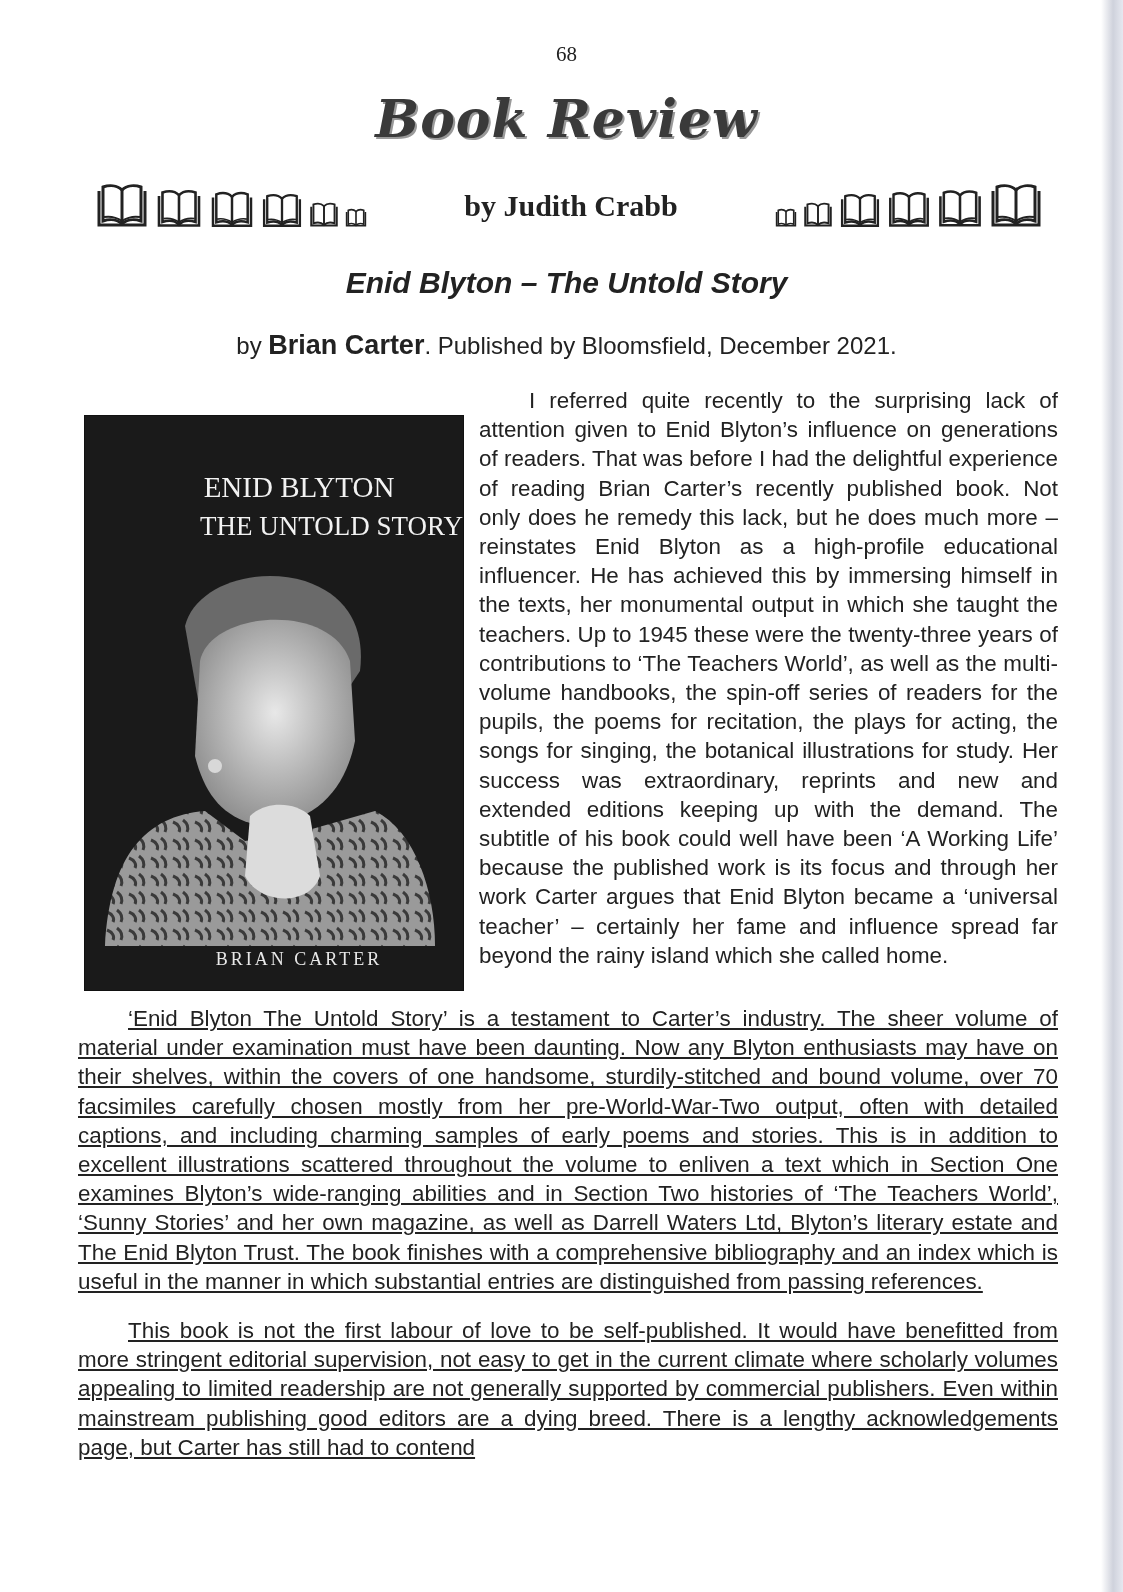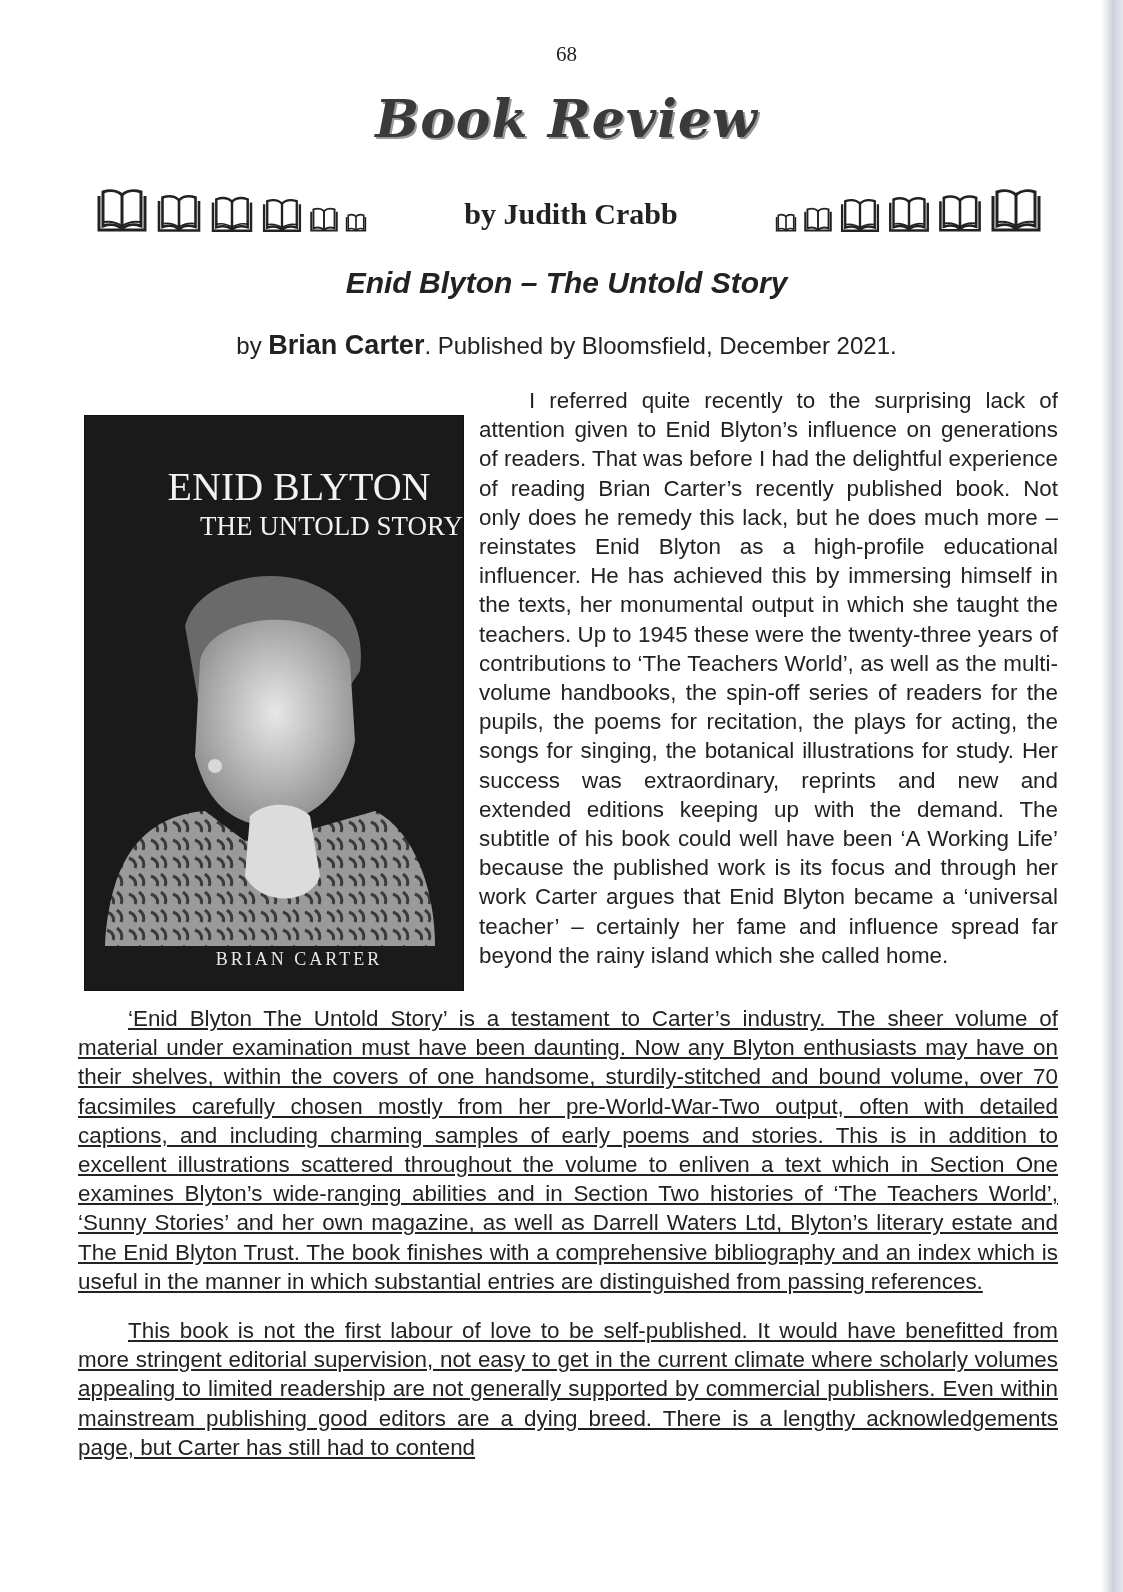--- a/index.html
+++ b/index.html
@@ -17,21 +17,21 @@
     font-family: "Liberation Serif", serif; font-size: 21px; color: #222;
   }
   .section-title {
     position: absolute; top: 88px; left: 0; width: 1133px; text-align: center;
     font-family: "DejaVu Serif", serif; font-style: italic; font-weight: bold;
     font-size: 52px; color: #3a3a3a; letter-spacing: 1px;
     text-shadow: 2px 2px 0 #9a9a9a;
   }
   .byline-row {
     position: absolute; top: 178px; left: 95px; width: 948px; height: 56px;
-    display: flex; align-items: flex-end; justify-content: space-between;
+    display: flex; align-items: center; justify-content: space-between;
   }
   .icons { display: flex; align-items: flex-end; gap: 6px; }
   .book-icon { display: block; }
   .byline {
     font-family: "Liberation Serif", serif; font-weight: bold; font-size: 30px;
     color: #222; white-space: nowrap; padding: 0 6px; line-height: 40px;
   }
   .book-title {
     position: absolute; top: 266px; left: 0; width: 1133px; text-align: center;
     font-weight: bold; font-style: italic; font-size: 30px; color: #222;
@@ -47,21 +47,21 @@
   }
   .body-text p { margin: 0; text-indent: 50px; }
   .body-text p + p { margin-top: 20px; text-decoration: underline; }
   .cover {
     float: left; width: 378px; height: 574px; margin: 30px 16px 6px 7px;
     background: #1a1a1a; position: relative; overflow: hidden;
     box-shadow: 0 0 0 1px #111;
   }
   .cover-title {
     position: absolute; top: 48px; left: 0; width: 100%; text-align: center;
-    font-family: "Liberation Serif", serif; color: #f2f2f2; font-size: 40px; line-height: 46px;
+    font-family: "Liberation Serif", serif; color: #f2f2f2; font-size: 29px; line-height: 46px;
   }
   .cover-subtitle {
     position: absolute; top: 96px; left: 0; width: 100%; text-align: right;
     font-family: "Liberation Serif", serif; color: #f2f2f2; font-size: 27px;
   }
   .cover-portrait { position: absolute; left: 20px; top: 150px; }
   .cover-author {
     position: absolute; bottom: 16px; left: 0; width: 100%; text-align: center;
     font-family: "Liberation Serif", serif; color: #e8e8e8; font-size: 18px; letter-spacing: 3px;
   }

